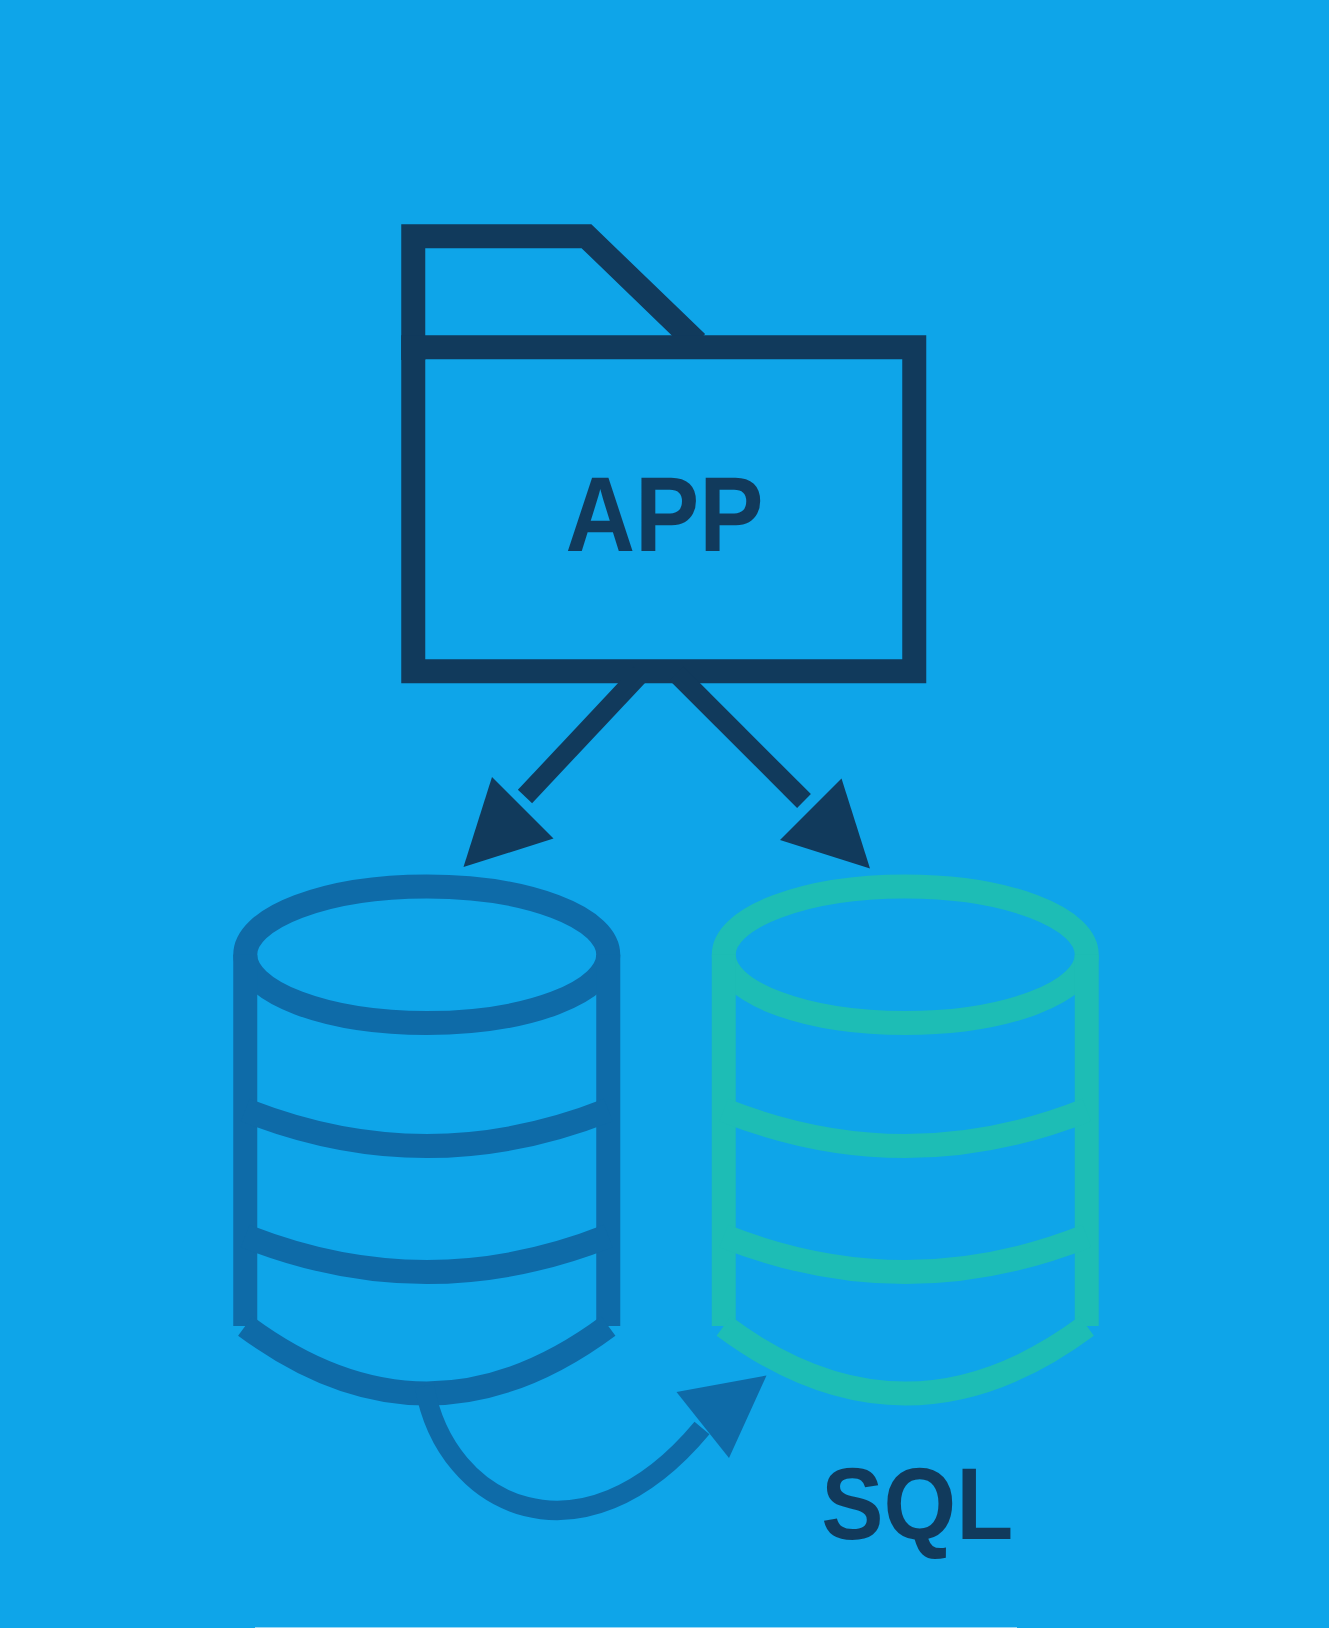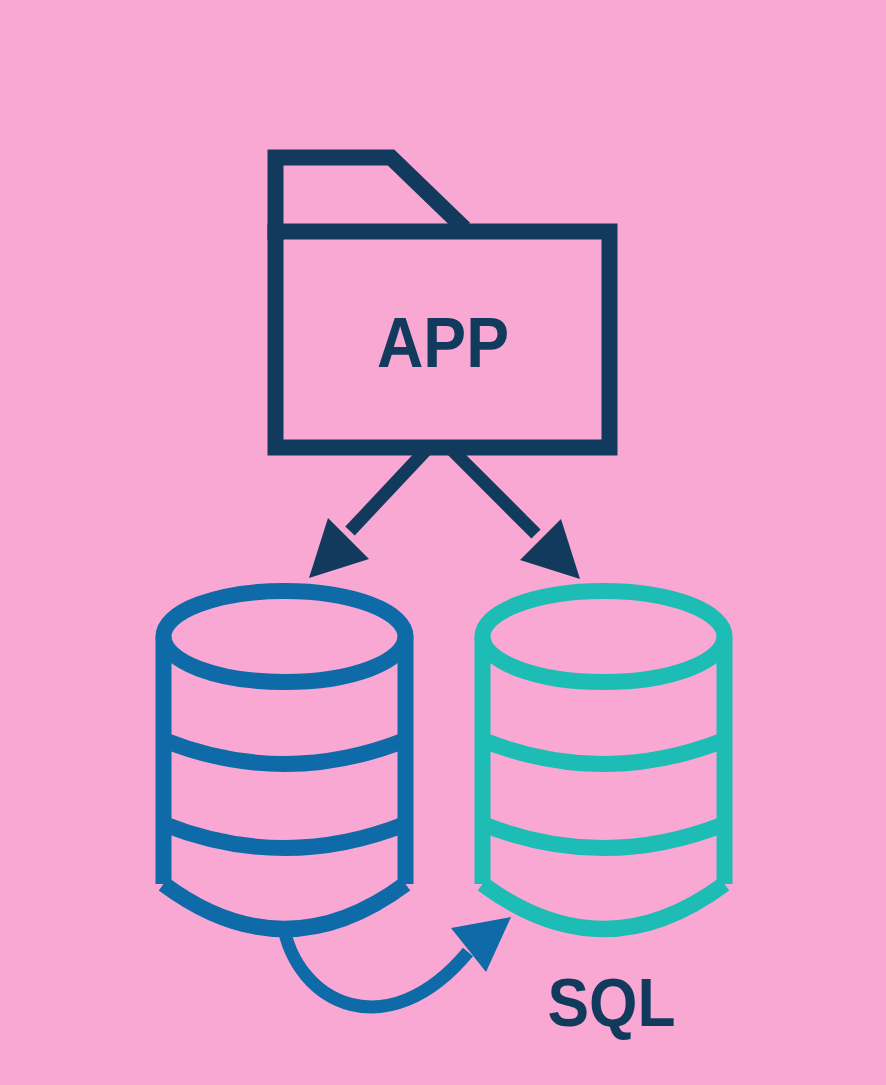--- a/index.html
+++ b/index.html
@@ -4,21 +4,21 @@
 <style>
   html, body {
     margin: 0;
     padding: 0;
     background: #FFFFFF;
   }
   .canvas {
     position: relative;
     width: 886px;
     height: 1085px;
-    background: #f9a8d4;
+    background: #0ea5e9;
     overflow: hidden;
   }
   svg { display: block; }
   .label {
     font-family: "Liberation Sans", sans-serif;
     font-weight: 700;
   }
 </style>
 </head>
 <body>

